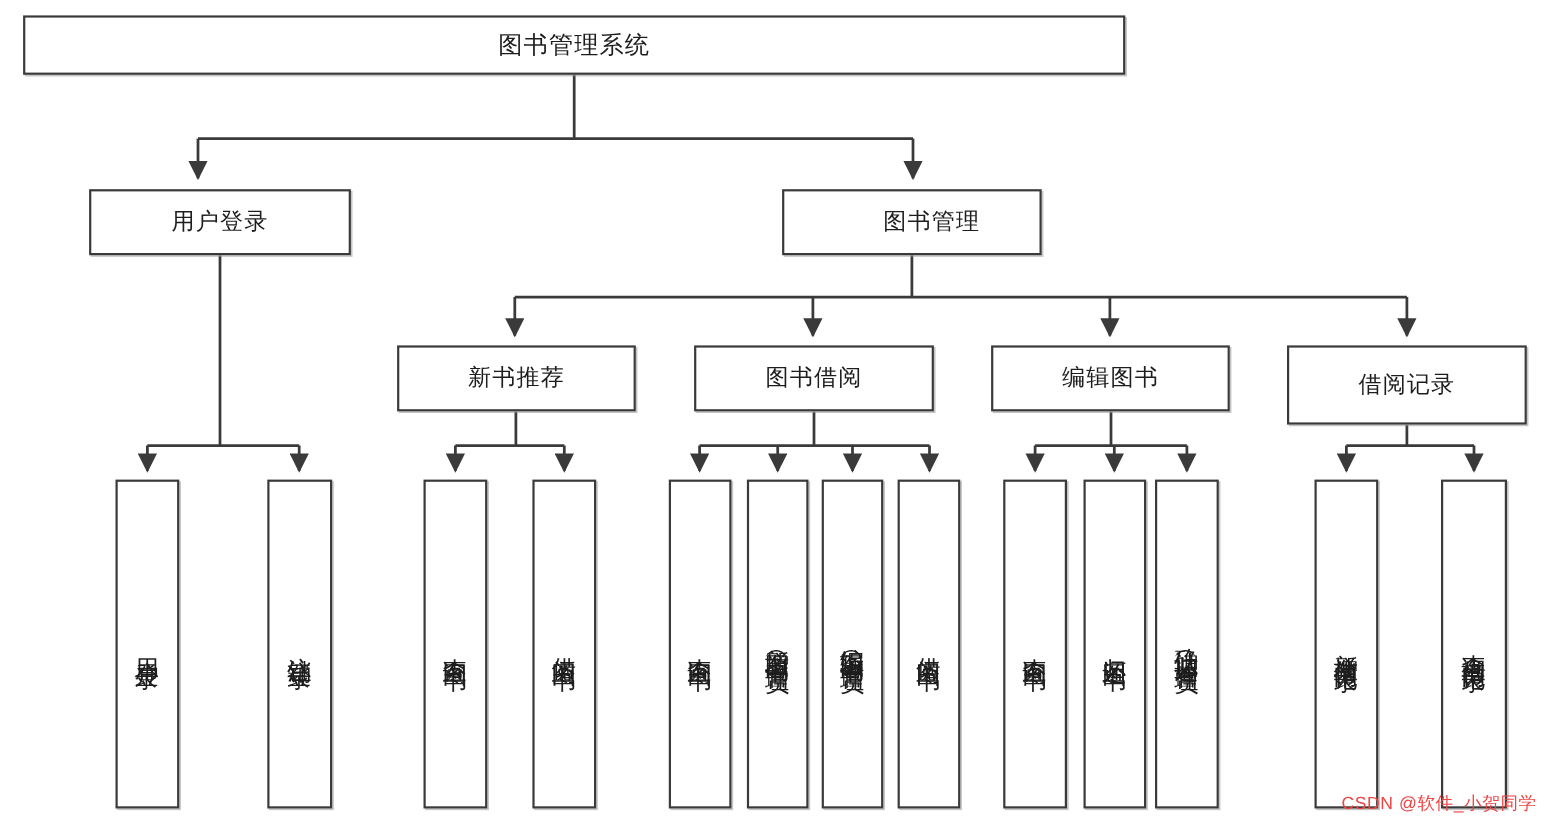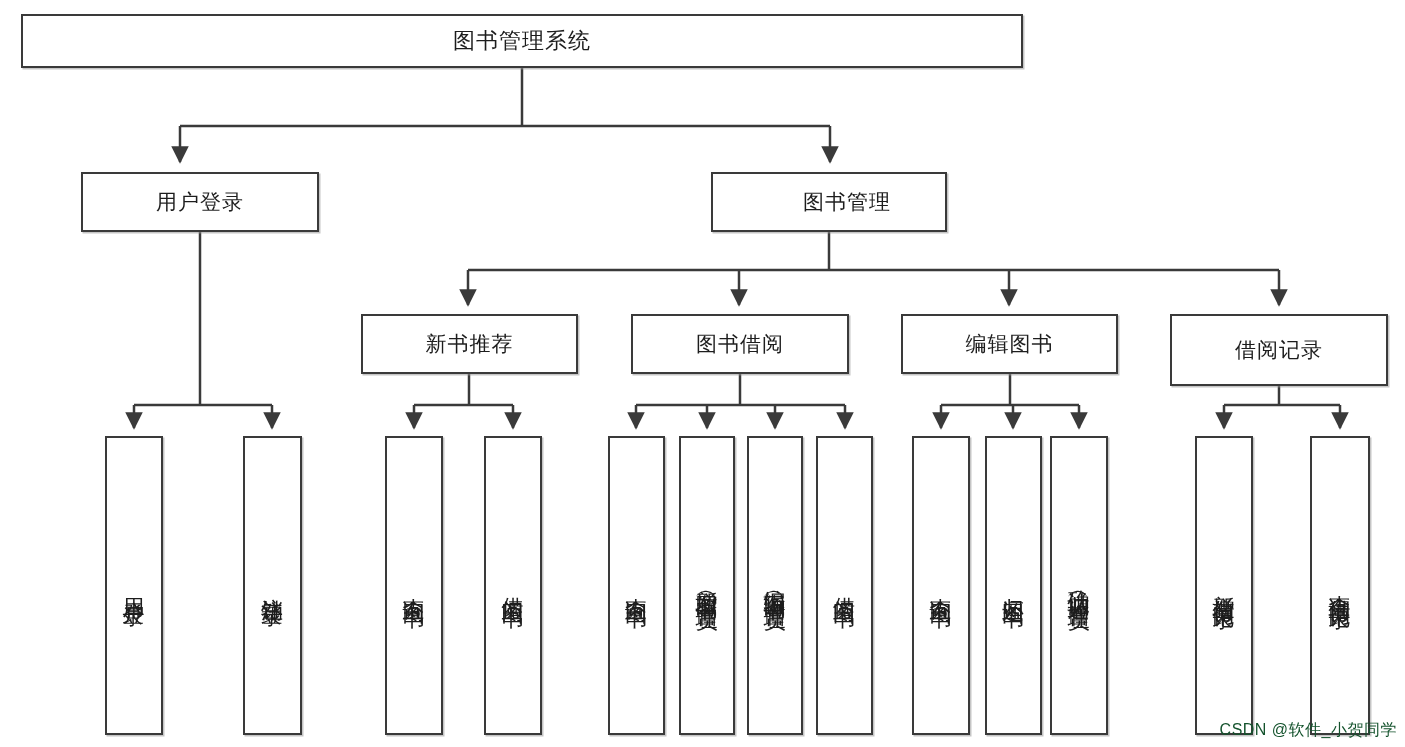--- a/index.html
+++ b/index.html
@@ -55,21 +55,21 @@
     letter-spacing: 3px;
     line-height: 1.05;
     white-space: nowrap;
     text-align: center;
   }
   .watermark {
     position: absolute;
     right: 8px;
     bottom: 6px;
     font-size: 16px;
-    color: #14532d;
+    color: #ef4444;
     white-space: nowrap;
     letter-spacing: 0.5px;
   }
 </style>
 </head>
 <body>
 
 <div id="canvas">
 
   <svg class="connectors" viewBox="0 0 1405 747" xmlns="http://www.w3.org/2000/svg">

